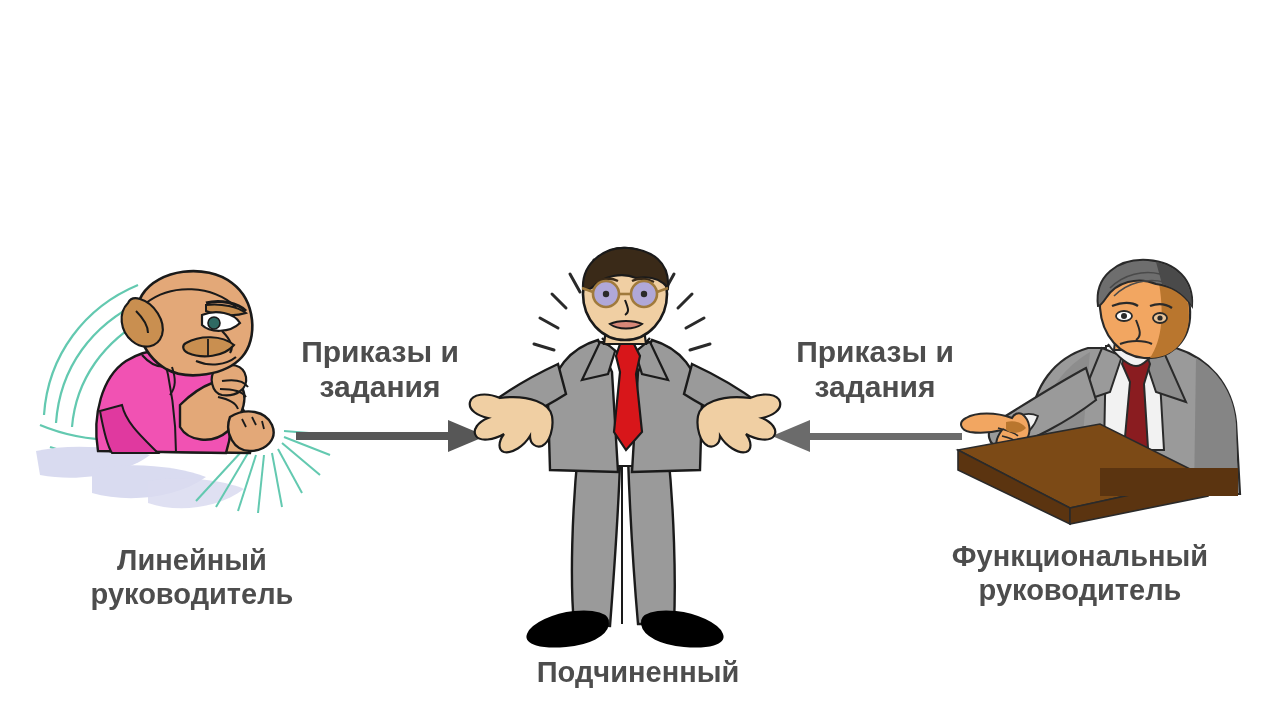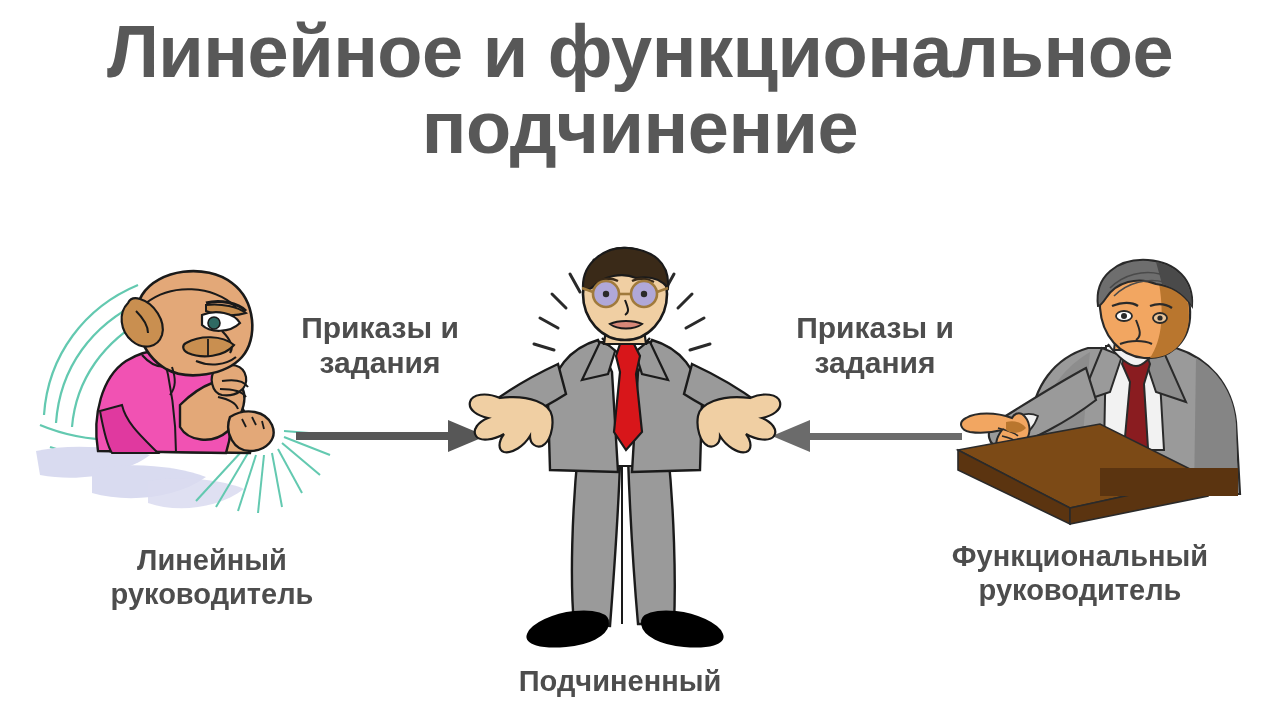--- a/index.html
+++ b/index.html
@@ -34,38 +34,35 @@
     position: absolute;
     text-align: center;
     color: #4d4d4d;
     font-weight: bold;
     line-height: 1.18;
     white-space: pre-line;
   }
   .flow-label {
     font-size: 30px;
     width: 260px;
+    margin-top: 24px;
   }
   .role-label {
     font-size: 29px;
     width: 360px;
   }
 
   .fig { position: absolute; }
   svg { display: block; overflow: visible; }
 </style>
 </head>
 <body>
 
 <div id="canvas">
 
-  <div class="title">
-    <span class="l1">Линейное и функциональное</span>
-    <span class="l2">подчинение</span>
-  </div>
 
   <div class="fig" style="left:30px; top:255px;">
     <svg width="310" height="290" viewBox="0 0 310 290">
 
       <g fill="none" stroke="#63c9b0" stroke-width="2.2">
         <path d="M108 30 C 55 52, 18 100, 14 160"></path>
         <path d="M112 46 C 62 70, 30 112, 26 168"></path>
         <path d="M118 62 C 74 86, 46 124, 42 172"></path>
         <path d="M150 176 C 96 190, 48 186, 10 170"></path>
         <path d="M160 186 C 110 206, 58 206, 20 192"></path>
@@ -279,21 +276,21 @@
       <path d="M150 196 L 288 196 L 288 224 L 150 224 Z" fill="#5b3410"></path>
     </svg>
   </div>
 
   <div class="lbl flow-label" style="left:250px; top:310px;">Приказы и
 задания</div>
 
   <div class="lbl flow-label" style="left:745px; top:310px;">Приказы и
 задания</div>
 
-  <div class="lbl role-label" style="left:32px; top:543px;">Линейный
+  <div class="lbl role-label" style="left:12px; top:543px;">Линейный
 руководитель</div>
 
   <div class="lbl role-label" style="left:900px; top:539px;">Функциональный
 руководитель</div>
 
-  <div class="lbl role-label" style="left:440px; top:655px;margin-top:9px;">Подчиненный</div>
+  <div class="lbl role-label" style="left:458px; top:655px;">Подчиненный</div>
 
 </div>
 
 </body></html>

